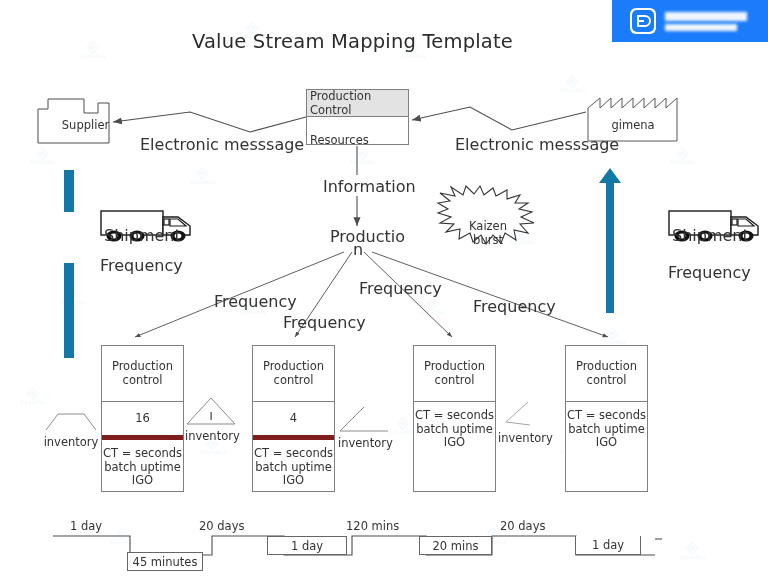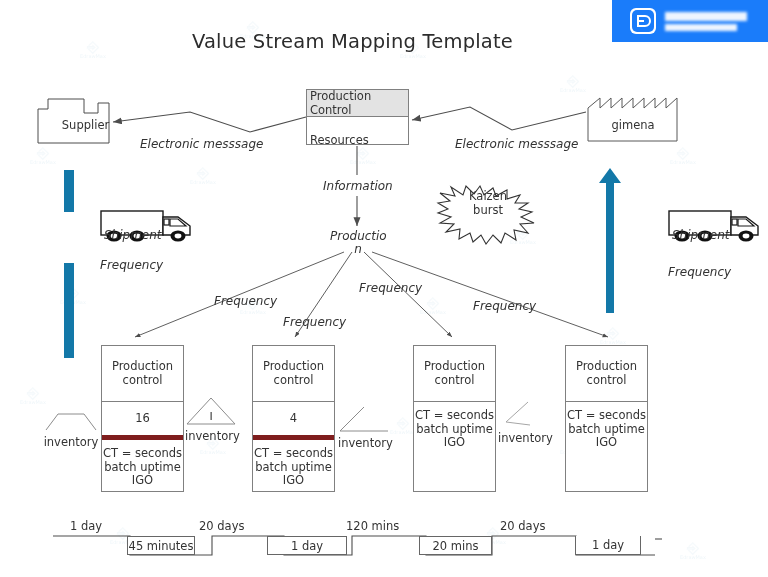--- a/index.html
+++ b/index.html
@@ -52,25 +52,24 @@
   #page-title {
     left: 0; top: 30px; width: 705px;
     text-align: center;
     font-size: 19.5px;
     color: #2c2c2c;
     letter-spacing: .2px;
   }
 
   
   .dtext {
-    font-size: 12px;
+    font-size: 16px;
     color: #333333;
     white-space: pre;
     line-height: 13px;
-    font-style: italic;
   }
   .dtext.c { text-align: center; }
 
   
   .ext-shape { overflow: visible; }
   .ext-label {
     font-size: 11.5px; color: #333; text-align: center;
   }
 
   
@@ -165,21 +164,21 @@
     display: flex; align-items: center; justify-content: center;
     border-bottom: 1px solid #555;
     font-size: 11.5px; color: #333;
     box-sizing: border-box;
   }
   #summary-box .srow:last-child { border-bottom: none; }
 
   
   #kaizen-burst { left: 436px; top: 185px; width: 104px; height: 62px; }
   #kaizen-burst .ktext {
-    position: absolute; left: 0; top: 4px; width: 104px;
+    position: absolute; left: 0; top: 34px; width: 104px;
     text-align: center; font-size: 11.5px; color: #333; line-height: 14px;
   }
 
   
   #watermark {
     left: 0; top: 0; width: 768px; height: 577px;
     pointer-events: none;
     opacity: .07;
   }
   .wm {
@@ -454,19 +453,19 @@
                       352,536 426,536 426,555 492,555 492,536 576,536 576,555 655,555" fill="none" stroke="#4d4d4d" stroke-width="1.1"></polyline>
 
     <line x1="655" y1="539" x2="662" y2="539" stroke="#4d4d4d" stroke-width="1.1"></line>
   </svg>
 
   <div class="abs tl-label" style="left:70px;  top:519px;">1 day</div>
   <div class="abs tl-label" style="left:199px; top:519px;">20 days</div>
   <div class="abs tl-label" style="left:346px; top:519px;">120 mins</div>
   <div class="abs tl-label" style="left:500px; top:519px;">20 days</div>
 
-  <div class="abs tl-box" style="left:127px; top:536px; width:68px;">45 minutes</div>
+  <div class="abs tl-box" style="left:127px; top:552px; width:76px;">45 minutes</div>
   <div class="abs tl-box" style="left:267px; top:536px; width:80px;">1 day</div>
   <div class="abs tl-box" style="left:419px; top:536px; width:73px;">20 mins</div>
   <div class="abs tl-box" style="left:575px; top:536px; width:66px; border-top:none;">1 day</div>
 
 
 </div>
 
 </body></html>

